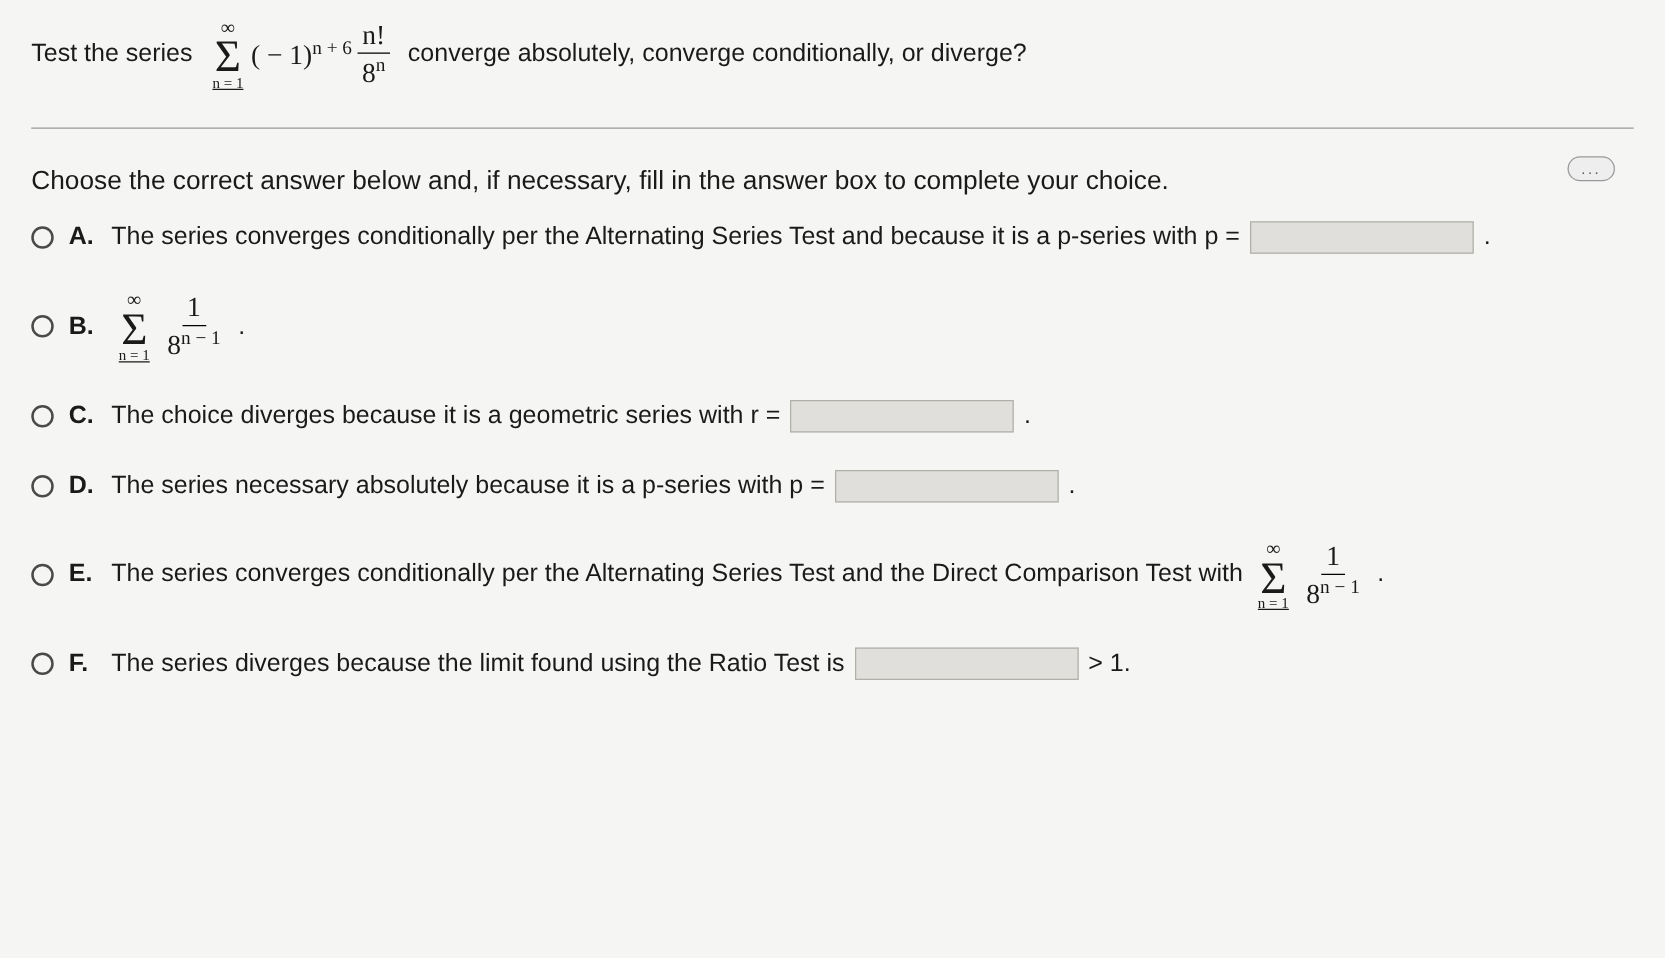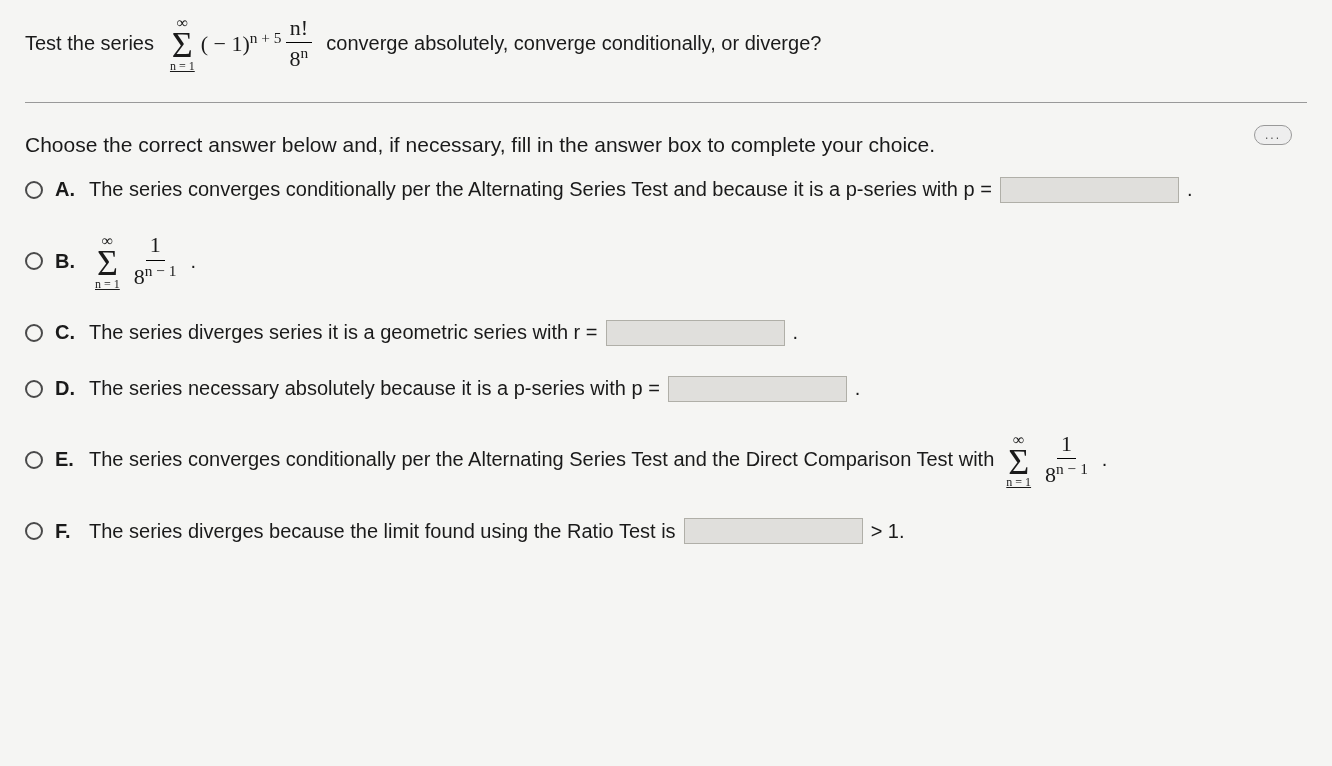--- a/index.html
+++ b/index.html
@@ -136,21 +136,21 @@
 
 <div class="question-header">
   <span>Test the series</span>
   <span class="math inline-math">
     <span class="sigma-block">
       <span class="top">∞</span>
       <span class="sigma">Σ</span>
       <span class="bottom">n = 1</span>
     </span>
     <span>
-      <span>( − 1)</span><sup>n + 5</sup>
+      <span>( − 1)</span><sup>n + 6</sup>
     </span>
     <span class="frac">
       <span class="num">n!</span>
       <span class="den"><span>8</span><sup>n</sup></span>
     </span>
   </span>
   <span>converge absolutely, converge conditionally, or diverge?</span>
 </div>
 
 <hr class="divider">
@@ -186,21 +186,21 @@
         </span>
       </span>
       <span>.</span>
     </span>
   </div>
 
   <div class="choice">
     <input type="radio" name="answer" class="radio" style="">
     <span class="choice-label">C.</span>
     <span class="choice-text">
-      <span>The series diverges series it is a geometric series with r =</span>
+      <span>The choice diverges because it is a geometric series with r =</span>
       <input class="answer-box" style="">
       <span>.</span>
     </span>
   </div>
 
   <div class="choice">
     <input type="radio" name="answer" class="radio" style="">
     <span class="choice-label">D.</span>
     <span class="choice-text">
       <span>The series necessary absolutely because it is a p-series with p =</span>

